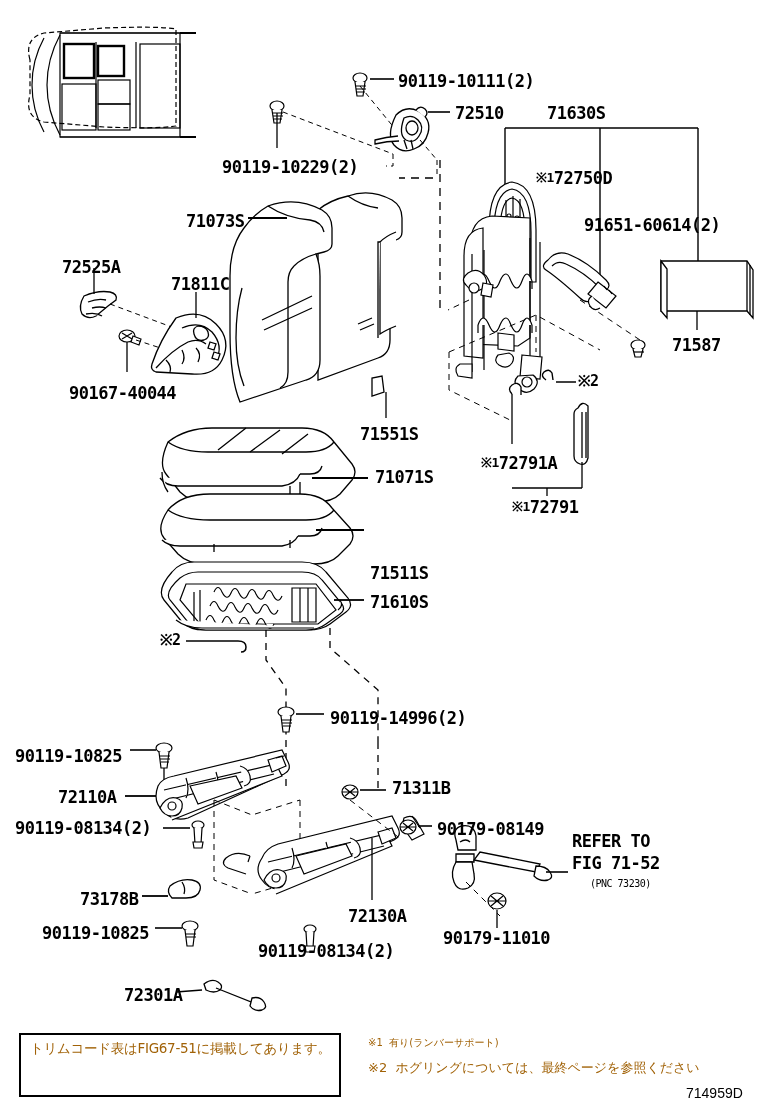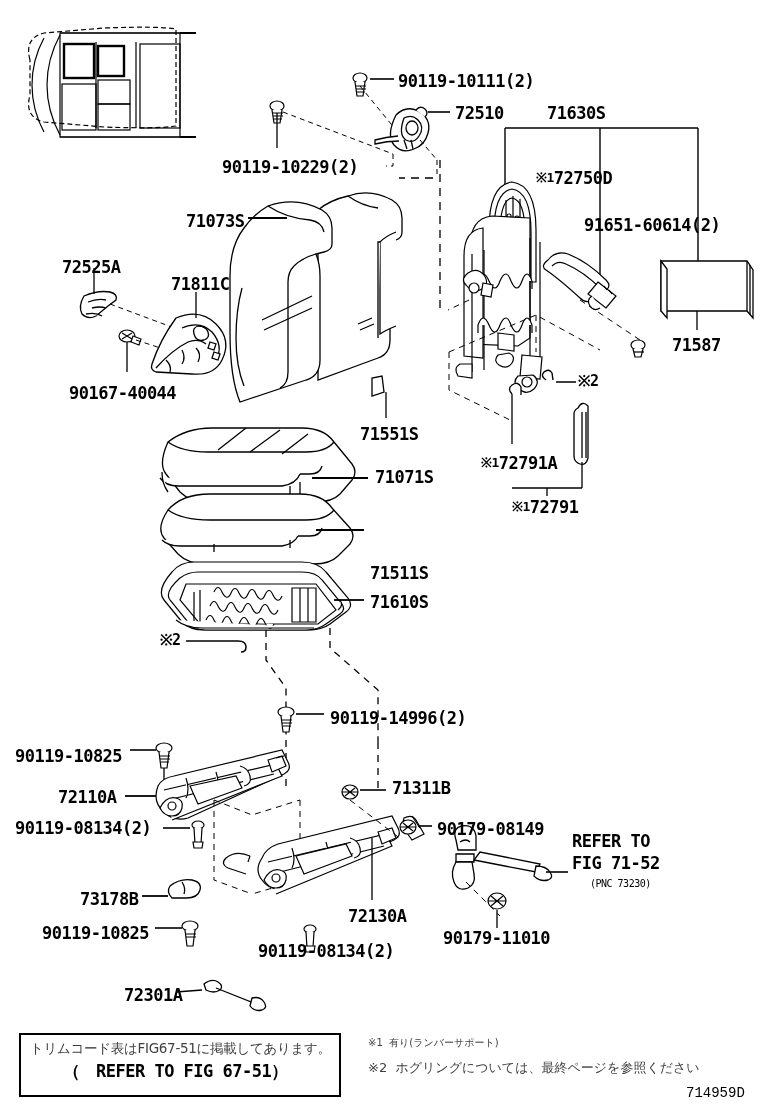--- a/index.html
+++ b/index.html
@@ -4,22 +4,22 @@
 <style>
   html,body{margin:0;padding:0;background:#fff;}
   body{width:760px;height:1112px;position:relative;overflow:hidden;
        font-family:"DejaVu Sans Mono","Liberation Mono",monospace;color:#000;}
   #sheet{position:absolute;inset:0;width:760px;height:816px;}
   .lbl{position:absolute;white-space:pre;font-family:"DejaVu Sans Mono","Liberation Mono",monospace;
        font-weight:bold;font-size:17px;letter-spacing:-0.5px;color:#000;line-height:1;}
   .lbl.sm{font-size:15px;}
   .lbl.tiny{font-size:13px;font-weight:normal;}
   .jp{position:absolute;white-space:pre;font-family:"DejaVu Sans","Liberation Sans",sans-serif;
-      font-size:13px;color:#404040;line-height:1.35;}
-  .figno{position:absolute;font-family:Liberation Mono, monospace;
+      font-size:13px;color:#a16207;line-height:1.35;}
+  .figno{position:absolute;font-family:Liberation Sans, sans-serif;
          font-size:14px;color:#000;letter-spacing:0px;}
   .mark{font-size:13px;font-weight:bold;vertical-align:2px;}
   svg{position:absolute;left:0;top:0;}
   .ln{stroke:#000;fill:none;}
 </style>
 </head>
 <body>
 
 <div id="sheet">
 
@@ -412,20 +412,19 @@
     </div>
 
   <div class="lbl" id="refer1" style="left:572px;top:833px;">REFER TO</div>
   <div class="lbl" id="refer2" style="left:572px;top:855px;">FIG 71-52</div>
   <div class="lbl tiny" id="refer3" style="left:590px;top:879px;font-size:10px;">(PNC 73230)</div>
 
   <div class="lbl sm" style="left:578px;top:374px;font-size:15px;">※2</div>
   <div class="lbl sm" style="left:160px;top:633px;font-size:15px;">※2</div>
 
   <div class="jp" style="left:30px;top:1039px;font-size:13.5px;letter-spacing:-0.3px;">トリムコード表はFIG67-51に掲載してあります。</div>
-  <div class="lbl" style="left:63px;top:1063px;font-size:17px;">（　REFER TO FIG 67-51）</div>
 
   <div class="jp" style="left:368px;top:1036px;font-size:10px;">※1  有り(ランバーサポート)</div>
   <div class="jp" style="left:368px;top:1059px;font-size:13px;">※2  ホグリングについては、最終ページを参照ください</div>
 
   <div class="figno" style="left:686px;top:1085px;">714959D</div>
 
 </div>
 
 </body></html>

